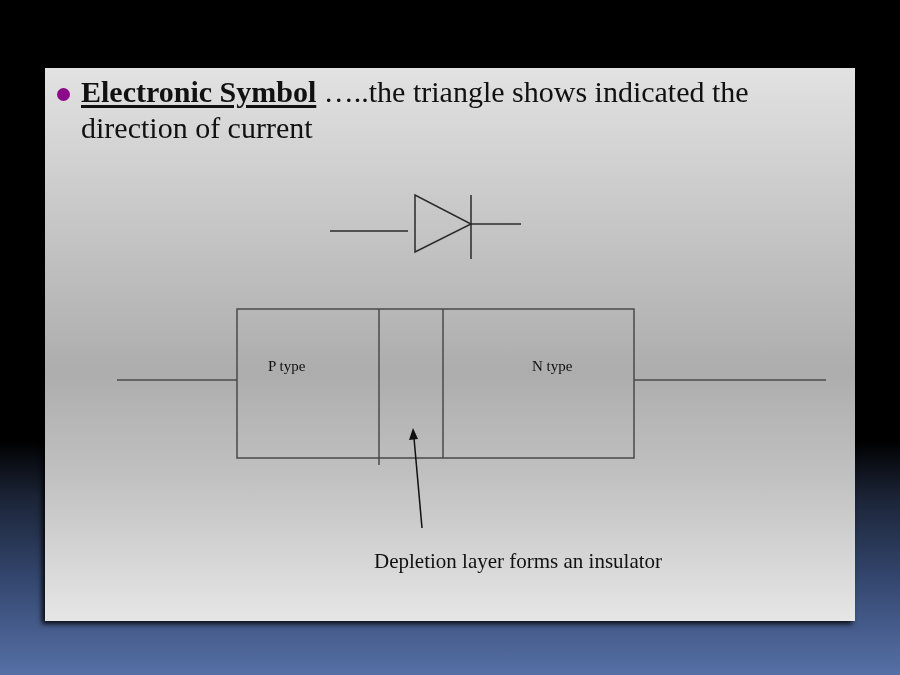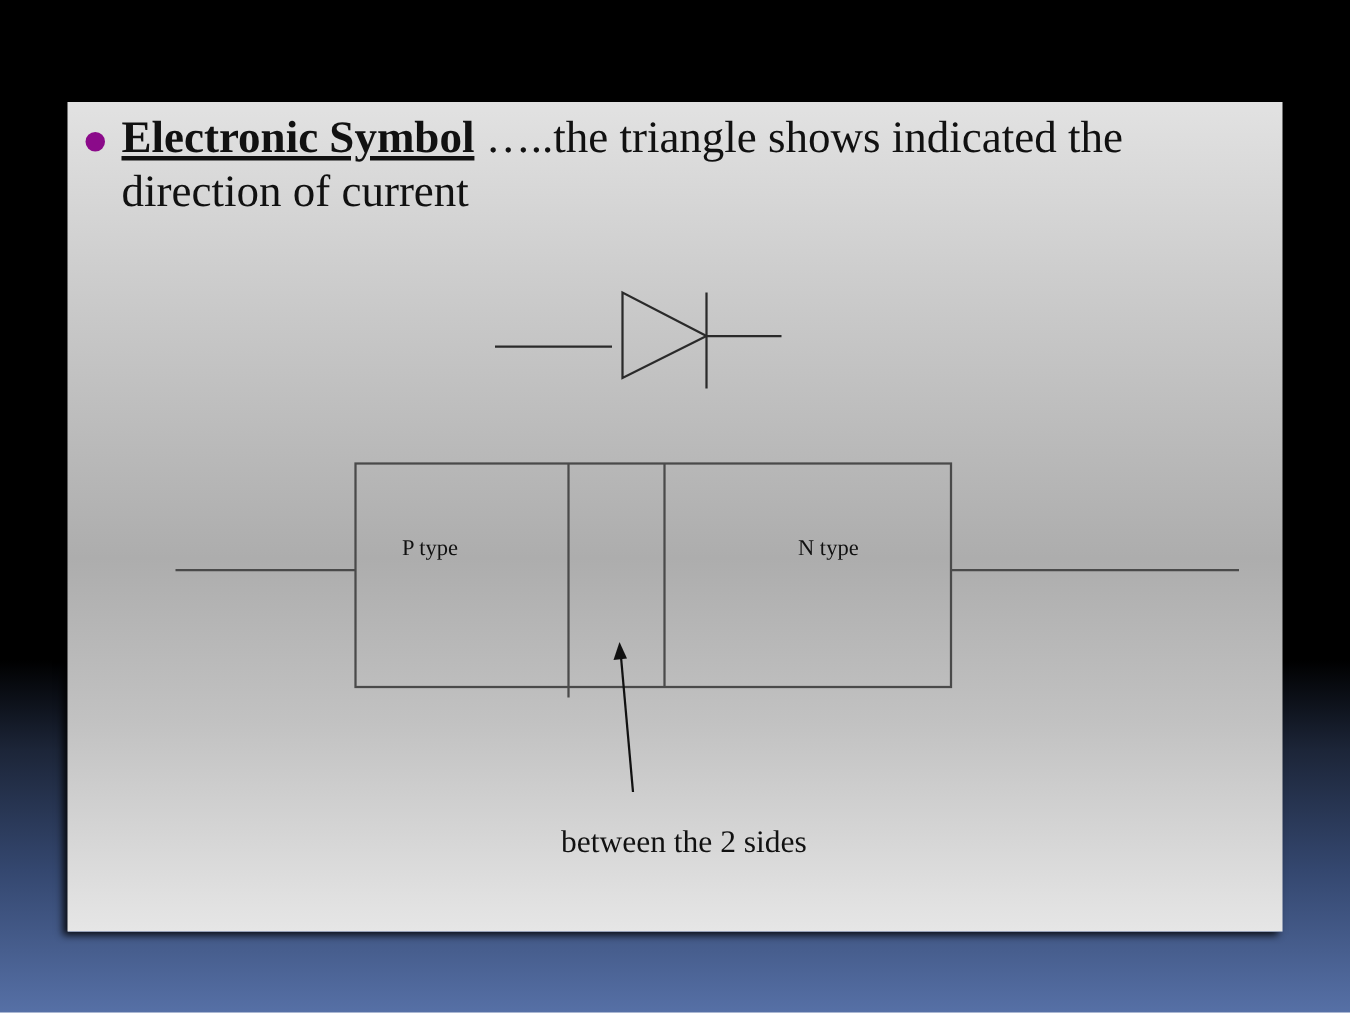--- a/index.html
+++ b/index.html
@@ -53,14 +53,14 @@
   </g>
   <g>
     <line x1="422" y1="528" x2="414" y2="438" stroke="#111" stroke-width="1.5"></line>
     <polygon points="413,428 409,440 418,439" fill="#111"></polygon>
   </g>
 </svg>
 
 <div class="label" style="left:268px; top:358px;">P type</div>
 <div class="label" style="left:492px; top:358px;margin-left:40px;">N type</div>
 <div class="caption" style="left:374px; top:548px;">
-  <div>between the 2 sides</div>
+  <div>Depletion layer forms an insulator</div>
 </div>
 
 </body></html>

